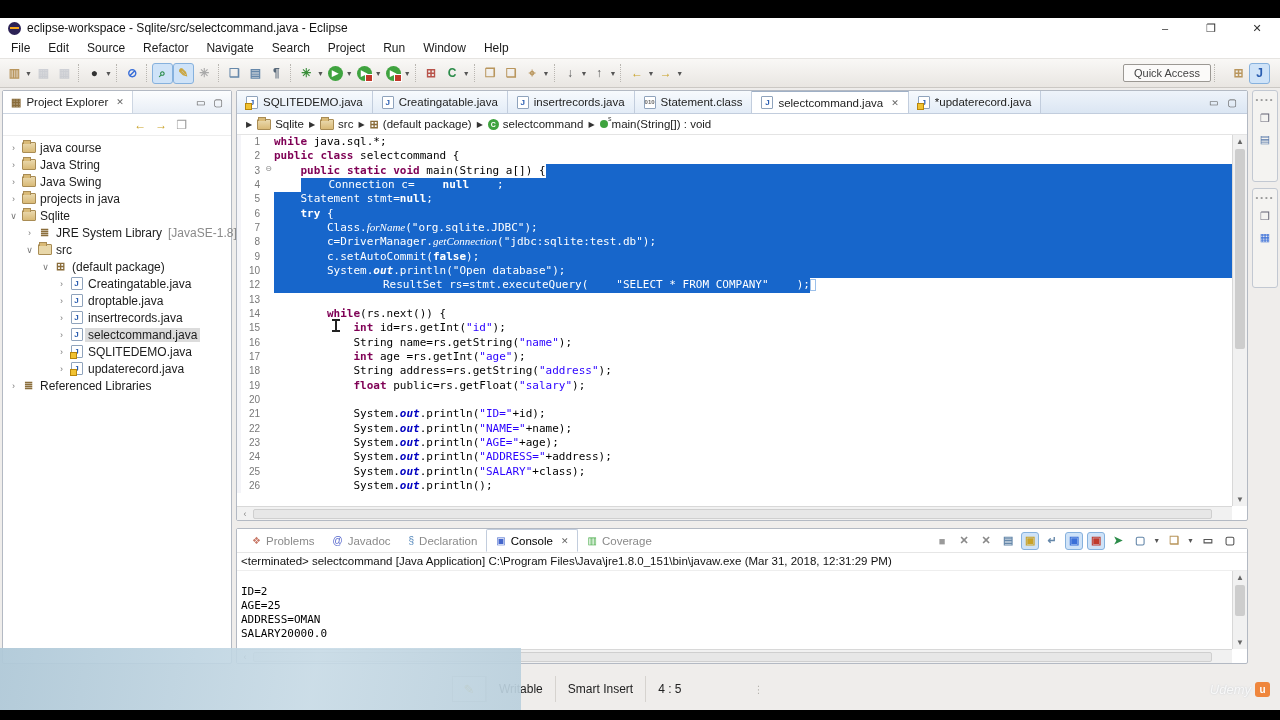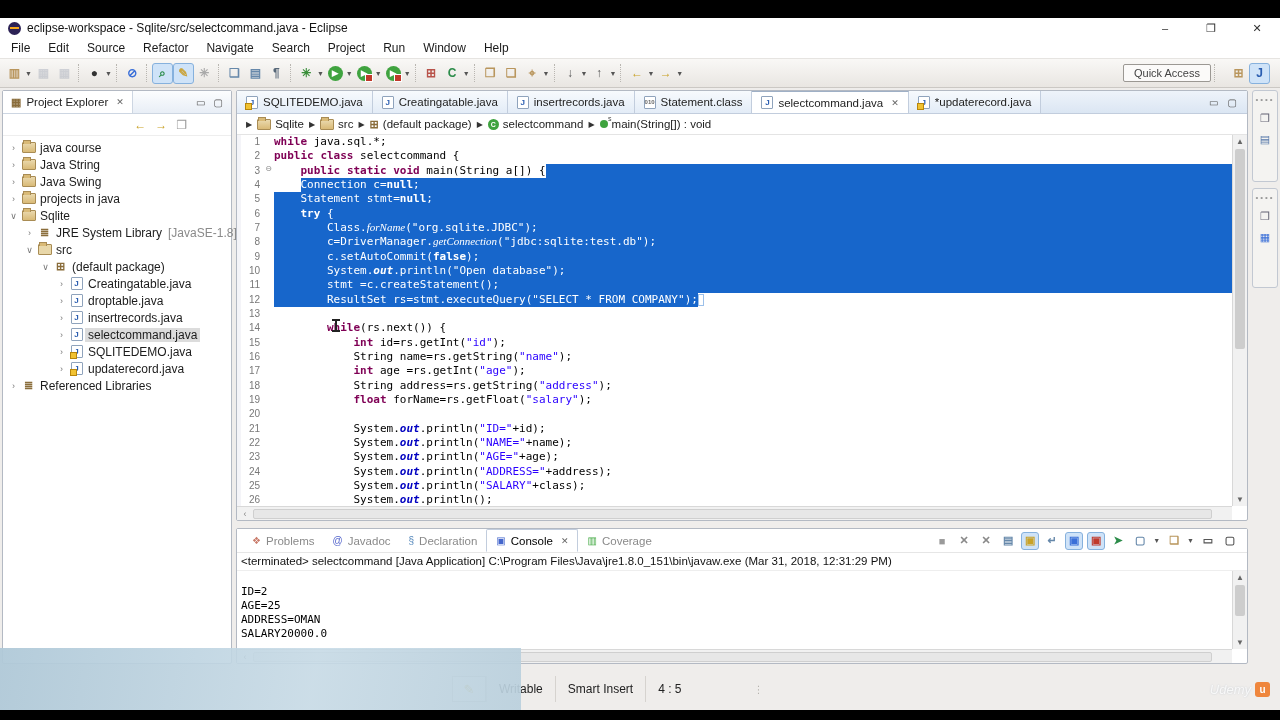--- a/index.html
+++ b/index.html
@@ -102,21 +102,21 @@
   .fold { width:11px; flex:none; text-align:center; color:#888; font-size:8px;
           font-family:"DejaVu Sans",sans-serif; }
   .codeln { flex:1; display:flex; white-space:pre; min-width:0; }
   .kw  { color:#7f0055; font-weight:bold; }
   .str { color:#2a00ff; }
   .mtd { font-style:italic;font-family:Liberation Serif, serif; }
   .out { color:#0000c0; font-weight:bold; font-style:italic; }
   .selfull { background:#1766cb; }
   .selfull span { color:#fff !important; }
   .selwrap { background:#1766cb; display:flex; white-space:pre; }
-  .selwrap span { color:#fff !important; }
+  .selwrap span { color:#fff !important;margin-left:28px; }
   .fillsel { flex:1; background:#1766cb; }
   .fillpl { flex:1; }
   .caret { width:6px; height:12px; background:#fff; align-self:center; flex:none;
            border:1px solid #9cc0ea; }
   .vscroll { position:absolute; right:0; top:44px; bottom:14px; width:15px; background:#f1f1f1;
              border-left:1px solid #d8d8d8; }
   .vscroll .arr { position:absolute; left:0; width:100%; text-align:center; font-size:8px; color:#666; }
   .vthumb { position:absolute; left:2px; right:2px; background:#cdcdcd; border-radius:2px; }
   .hscroll { position:absolute; left:0; right:15px; bottom:0; height:14px; background:#f1f1f1;
              border-top:1px solid #d8d8d8; display:flex; align-items:center; }
@@ -512,26 +512,20 @@
             <span class="codeln selfull"><span class="pl">        </span><span class="pl">c.setAutoCommit(</span><span class="kw">false</span><span class="pl">);</span></span>
           </div>
           <div class="cl">
             <span class="lmargin"></span>
             <span class="ln">10</span>
             <span class="fold"></span>
             <span class="codeln selfull"><span class="pl">        </span><span class="pl">System.</span><span class="out">out</span><span class="pl">.println(</span><span class="str">"Open database"</span><span class="pl">);</span></span>
           </div>
           <div class="cl">
             <span class="lmargin"></span>
-            <span class="ln">11</span>
-            <span class="fold"></span>
-            <span class="codeln selfull"><span class="pl">        </span><span class="pl">stmt =c.createStatement();</span></span>
-          </div>
-          <div class="cl">
-            <span class="lmargin"></span>
             <span class="ln">12</span>
             <span class="fold"></span>
             <span class="codeln"><span class="selwrap"><span class="pl">        </span><span class="pl">ResultSet rs=stmt.executeQuery(</span><span class="str">"SELECT * FROM COMPANY"</span><span class="pl">);</span></span><span class="caret"></span><span class="fillpl"></span></span>
           </div>
           <div class="cl">
             <span class="lmargin"></span>
             <span class="ln">13</span>
             <span class="fold"></span>
             <span class="codeln"><span class="pl"></span></span>
           </div>
@@ -562,21 +556,21 @@
           <div class="cl">
             <span class="lmargin"></span>
             <span class="ln">18</span>
             <span class="fold"></span>
             <span class="codeln"><span class="pl">            </span><span class="pl">String address=rs.getString(</span><span class="str">"address"</span><span class="pl">);</span></span>
           </div>
           <div class="cl">
             <span class="lmargin"></span>
             <span class="ln">19</span>
             <span class="fold"></span>
-            <span class="codeln"><span class="pl">            </span><span class="kw">float</span><span class="pl"> forName=rs.getFloat(</span><span class="str">"salary"</span><span class="pl">);</span></span>
+            <span class="codeln"><span class="pl">            </span><span class="kw">float</span><span class="pl"> public=rs.getFloat(</span><span class="str">"salary"</span><span class="pl">);</span></span>
           </div>
           <div class="cl">
             <span class="lmargin"></span>
             <span class="ln">20</span>
             <span class="fold"></span>
             <span class="codeln"><span class="pl"></span></span>
           </div>
           <div class="cl">
             <span class="lmargin"></span>
             <span class="ln">21</span>

